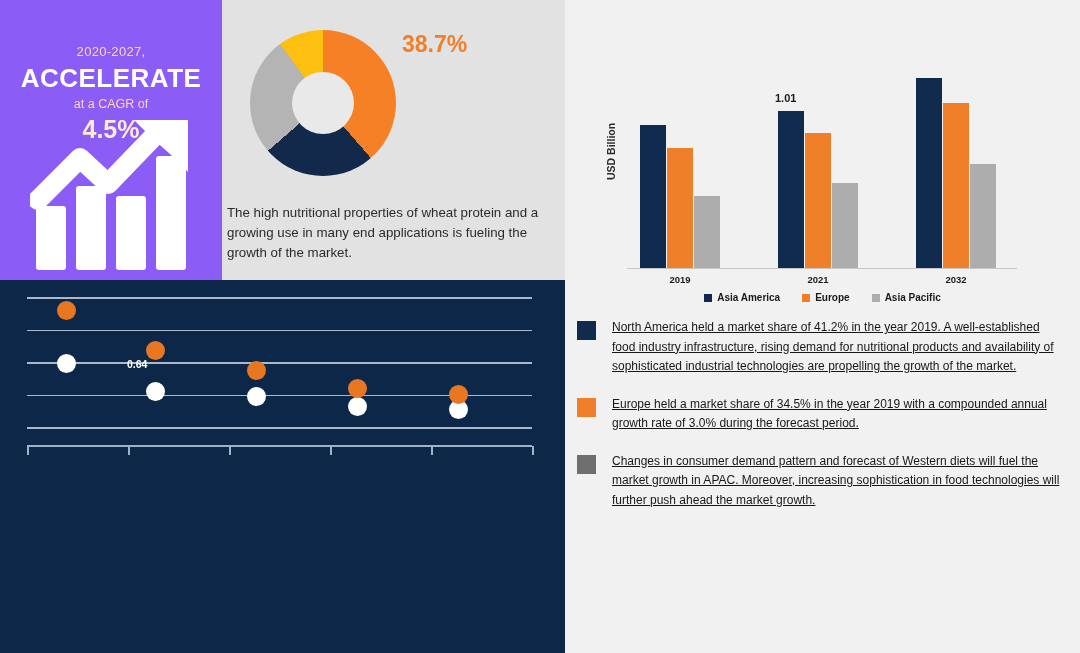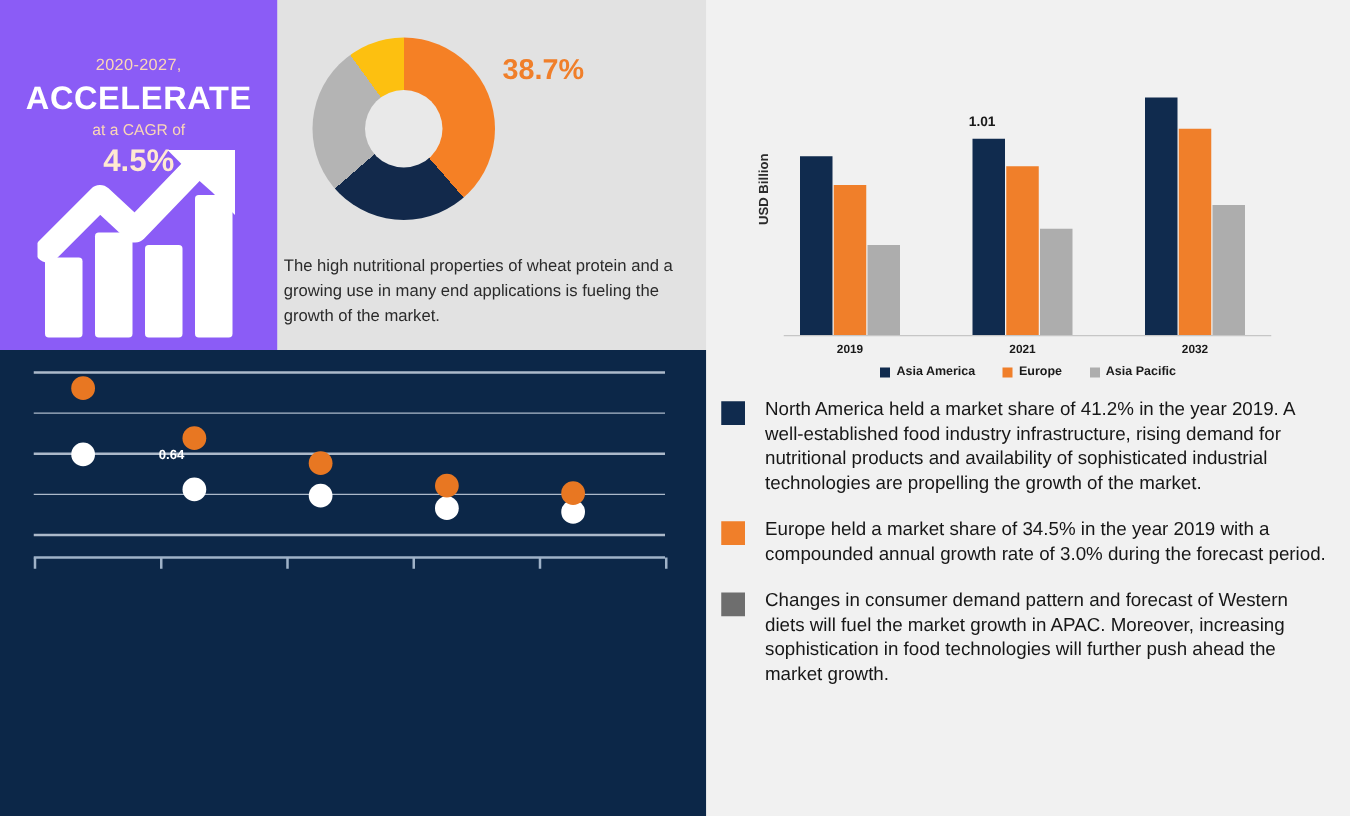--- a/index.html
+++ b/index.html
@@ -44,21 +44,21 @@
       from 0deg,
       #f58025 0deg 139deg,
       #12294b 139deg 229deg,
       #b4b4b4 229deg 324deg,
       #fdc010 324deg 360deg);
   }
   .donut-hole {
     position: absolute; left: 42px; top: 42px; width: 62px; height: 62px;
     border-radius: 50%; background: #e9e9e9;
   }
-  .donut-side { position: absolute; left: 180px; top: 41px; width: 148px; }
+  .donut-side { position: absolute; left: 180px; top: 30px; width: 148px; }
   .donut-pct { font-size: 23px; font-weight: bold; color: #f07f2a; line-height: 28px; }
   .donut-desc { font-size: 13.5px; font-weight: bold; color: #1d1d1d; line-height: 19.5px; margin-top: 4px; }
   .donut-note {
     position: absolute; left: 5px; top: 203px; width: 330px;
     font-size: 13.3px; color: #2b2b2b; line-height: 20px;
   }
 
   
   .navy-panel {
     position: absolute; left: 0; top: 280px; width: 565px; height: 373px;
@@ -102,21 +102,21 @@
     display: flex; justify-content: center; align-items: center; gap: 22px;
     font-size: 10px; font-weight: bold; color: #1a1a1a;
   }
   .bar-legend .li { display: flex; align-items: center; gap: 5px; }
   .sw-sq { width: 8px; height: 8px; display: inline-block; }
 
   
   .rbullets { position: absolute; left: 12px; top: 318px; width: 500px; }
   .rb-row { display: flex; margin-bottom: 18px; }
   .rb-mark { width: 19px; height: 19px; flex: none; margin-right: 16px; margin-top: 3px; }
-  .rb-text { flex: 1; font-size: 15px; color: #171717; line-height: 19.5px; padding-right: 14px; }
+  .rb-text { flex: 1; font-size: 12px; color: #171717; line-height: 19.5px; padding-right: 14px; text-decoration: underline; }
 </style>
 </head>
 <body>
 
 <div id="root">
 
   <div class="left-col">
 
     <div class="cagr-panel">
       <div class="cagr-text">

